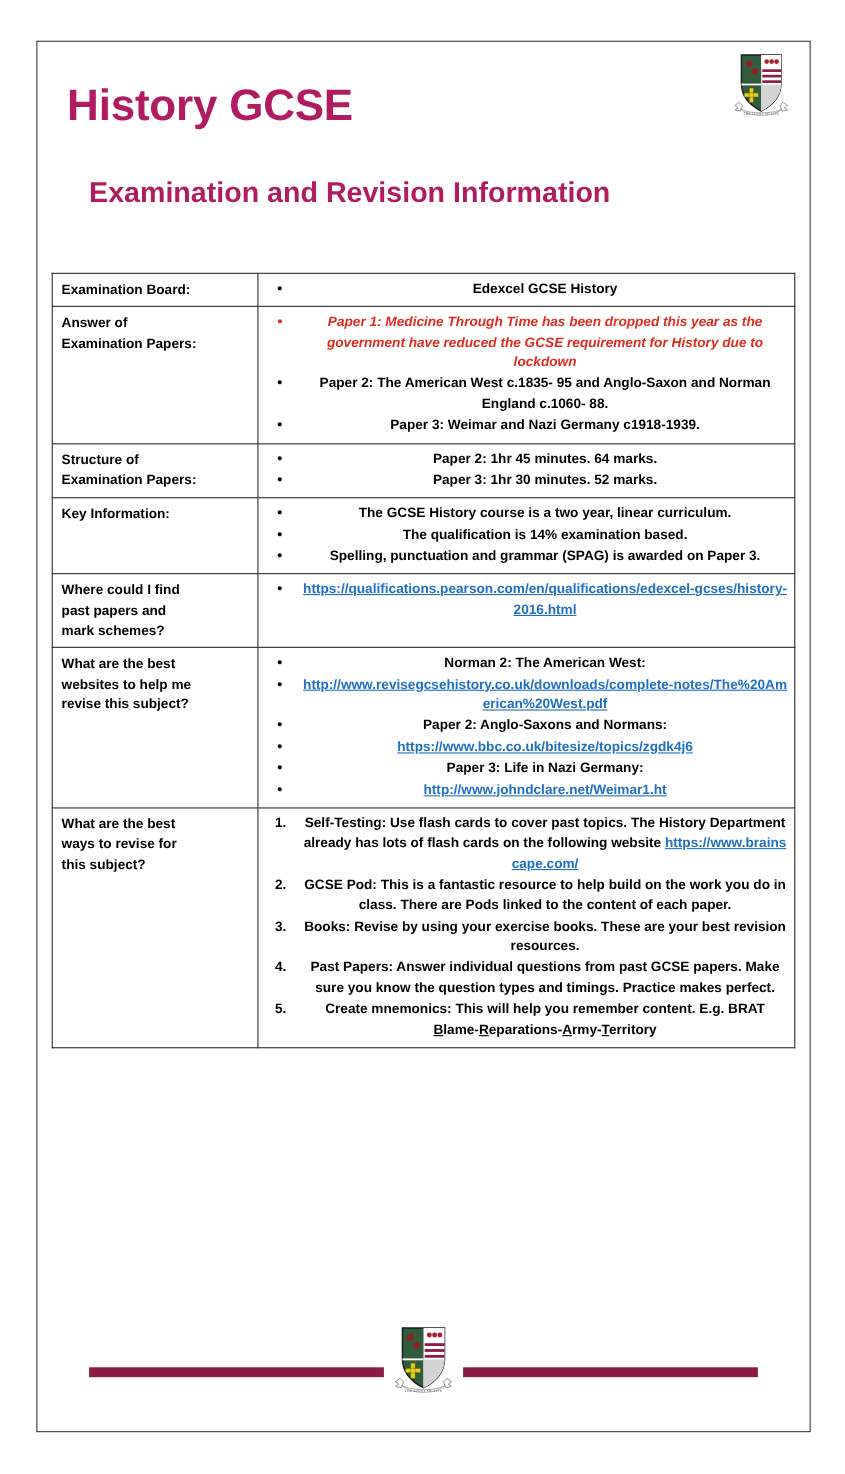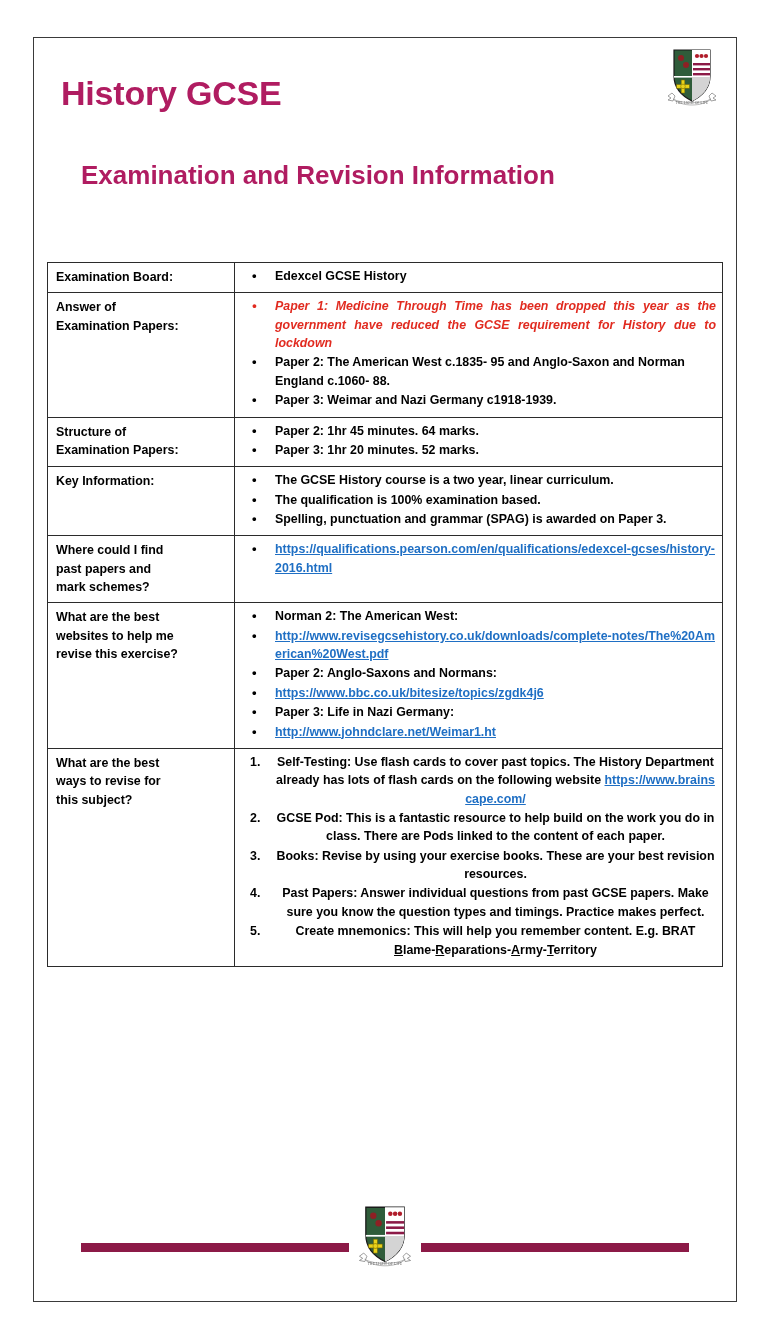--- a/index.html
+++ b/index.html
@@ -30,21 +30,21 @@
     position: absolute;
     left: 0;
     top: 0;
     width: 100%;
     height: 185px;
   }
   .doc-title {
     position: absolute;
     left: 27px;
     top: 36px;
-    font-size: 34px;
+    font-size: 40px;
     font-weight: bold;
     color: #B01C61;
     letter-spacing: -0.2px;
     white-space: nowrap;
   }
   .doc-subtitle {
     position: absolute;
     left: 47px;
     top: 122px;
     font-size: 26px;
@@ -54,21 +54,21 @@
   }
   .crest-header {
     position: absolute;
     right: 18px;
     top: 8px;
   }
   
   .info-table {
     position: absolute;
     left: 13px;
-    top: 224px;
+    top: 210px;
     width: 676px;
     border-collapse: collapse;
     table-layout: fixed;
   }
   .info-table td {
     border: 1px solid #2b2b2b;
     vertical-align: top;
     padding: 4px 6px 6px 8px;
     font-size: 12.4px;
     font-weight: bold;
@@ -87,20 +87,21 @@
   
   ul.bul, ol.num {
     margin: 0;
     padding: 0;
     list-style: none;
   }
   ul.bul > li {
     position: relative;
     padding-left: 30px;
     margin-bottom: 1px;
+    text-align: center;
   }
   ul.bul > li::before {
     content: "\2022";
     position: absolute;
     left: 7px;
     top: -1px;
     font-size: 13px;
     color: inherit;
   }
   ol.num {
@@ -224,53 +225,53 @@
           </td>
         </tr>
         <tr>
           <td class="label-cell">
             <div class="label-line">Structure of</div>
             <div class="label-line">Examination Papers:</div>
           </td>
           <td class="content-cell">
             <ul class="bul">
               <li><span>Paper 2: 1hr 45 minutes. 64 marks.</span></li>
-              <li><span>Paper 3: 1hr 20 minutes. 52 marks.</span></li>
+              <li><span>Paper 3: 1hr 30 minutes. 52 marks.</span></li>
             </ul>
           </td>
         </tr>
         <tr>
           <td class="label-cell">
             <div class="label-line">Key Information:</div>
           </td>
           <td class="content-cell">
             <ul class="bul">
               <li><span>The GCSE History course is a two year, linear curriculum.</span></li>
-              <li><span>The qualification is 100% examination based.</span></li>
+              <li><span>The qualification is 14% examination based.</span></li>
               <li><span>Spelling, punctuation and grammar (SPAG) is awarded on Paper 3.</span></li>
             </ul>
           </td>
         </tr>
         <tr>
           <td class="label-cell">
             <div class="label-line">Where could I find</div>
             <div class="label-line">past papers and</div>
             <div class="label-line">mark schemes?</div>
           </td>
           <td class="content-cell">
             <ul class="bul">
               <li><span class="link">https://qualifications.pearson.com/en/qualifications/edexcel-gcses/history-2016.html</span></li>
             </ul>
           </td>
         </tr>
         <tr>
           <td class="label-cell">
             <div class="label-line">What are the best</div>
             <div class="label-line">websites to help me</div>
-            <div class="label-line">revise this exercise?</div>
+            <div class="label-line">revise this subject?</div>
           </td>
           <td class="content-cell">
             <ul class="bul">
               <li><span>Norman 2: The American West:</span></li>
               <li><span class="link">http://www.revisegcsehistory.co.uk/downloads/complete-notes/The%20American%20West.pdf</span></li>
               <li><span>Paper 2: Anglo-Saxons and Normans:</span></li>
               <li><span class="link">https://www.bbc.co.uk/bitesize/topics/zgdk4j6</span></li>
               <li><span>Paper 3: Life in Nazi Germany:</span></li>
               <li><span class="link">http://www.johndclare.net/Weimar1.ht</span></li>
             </ul>

